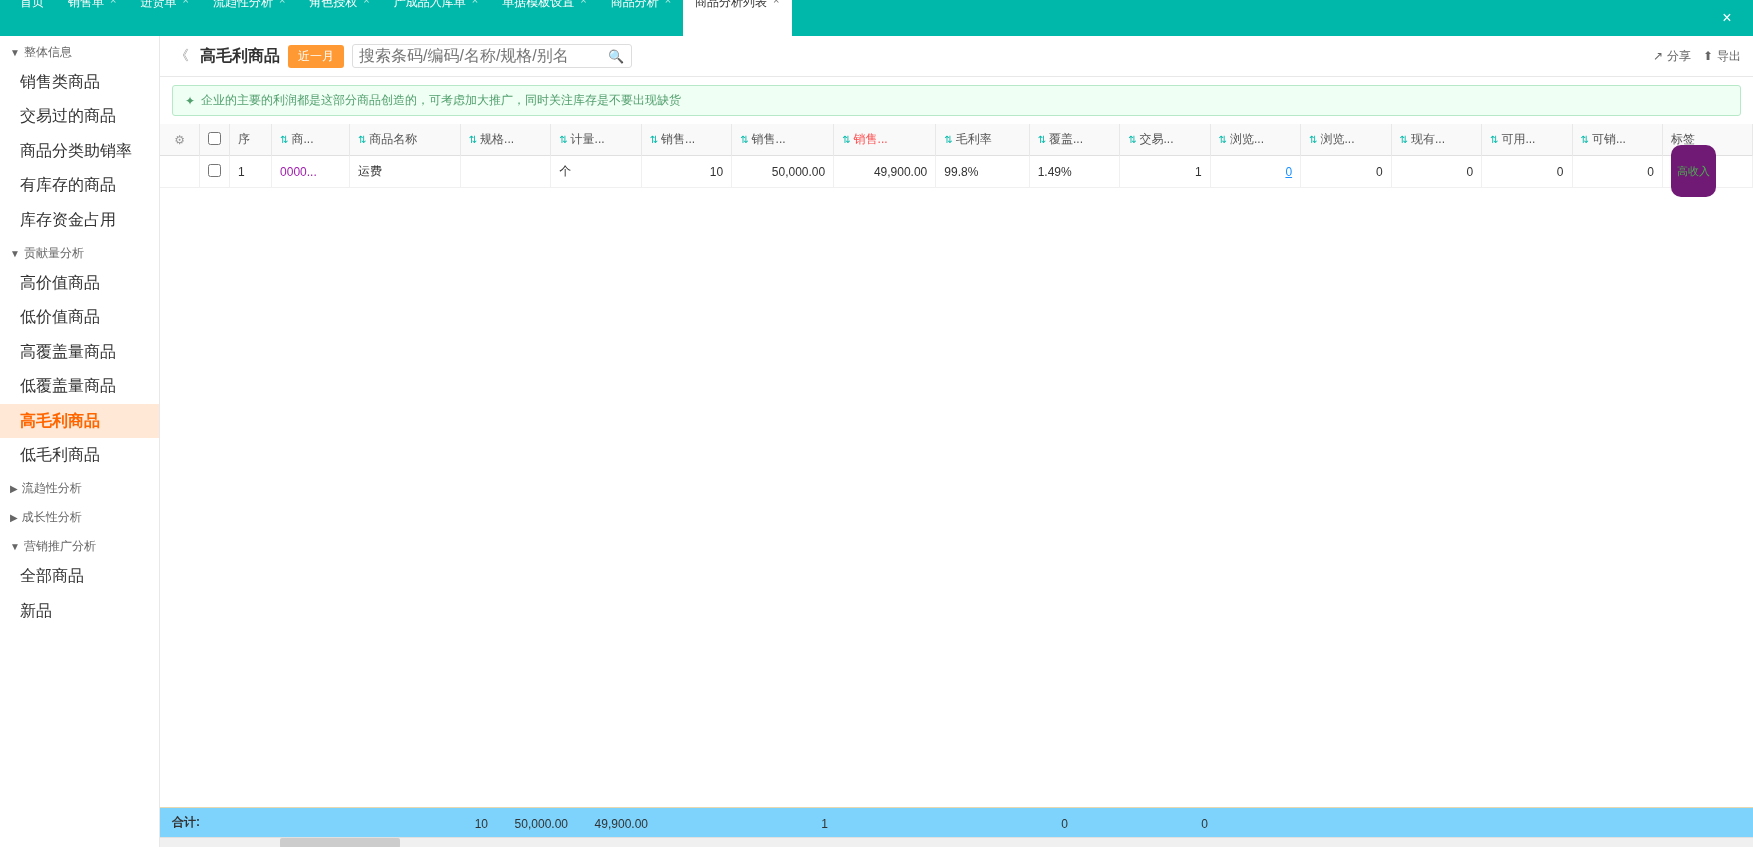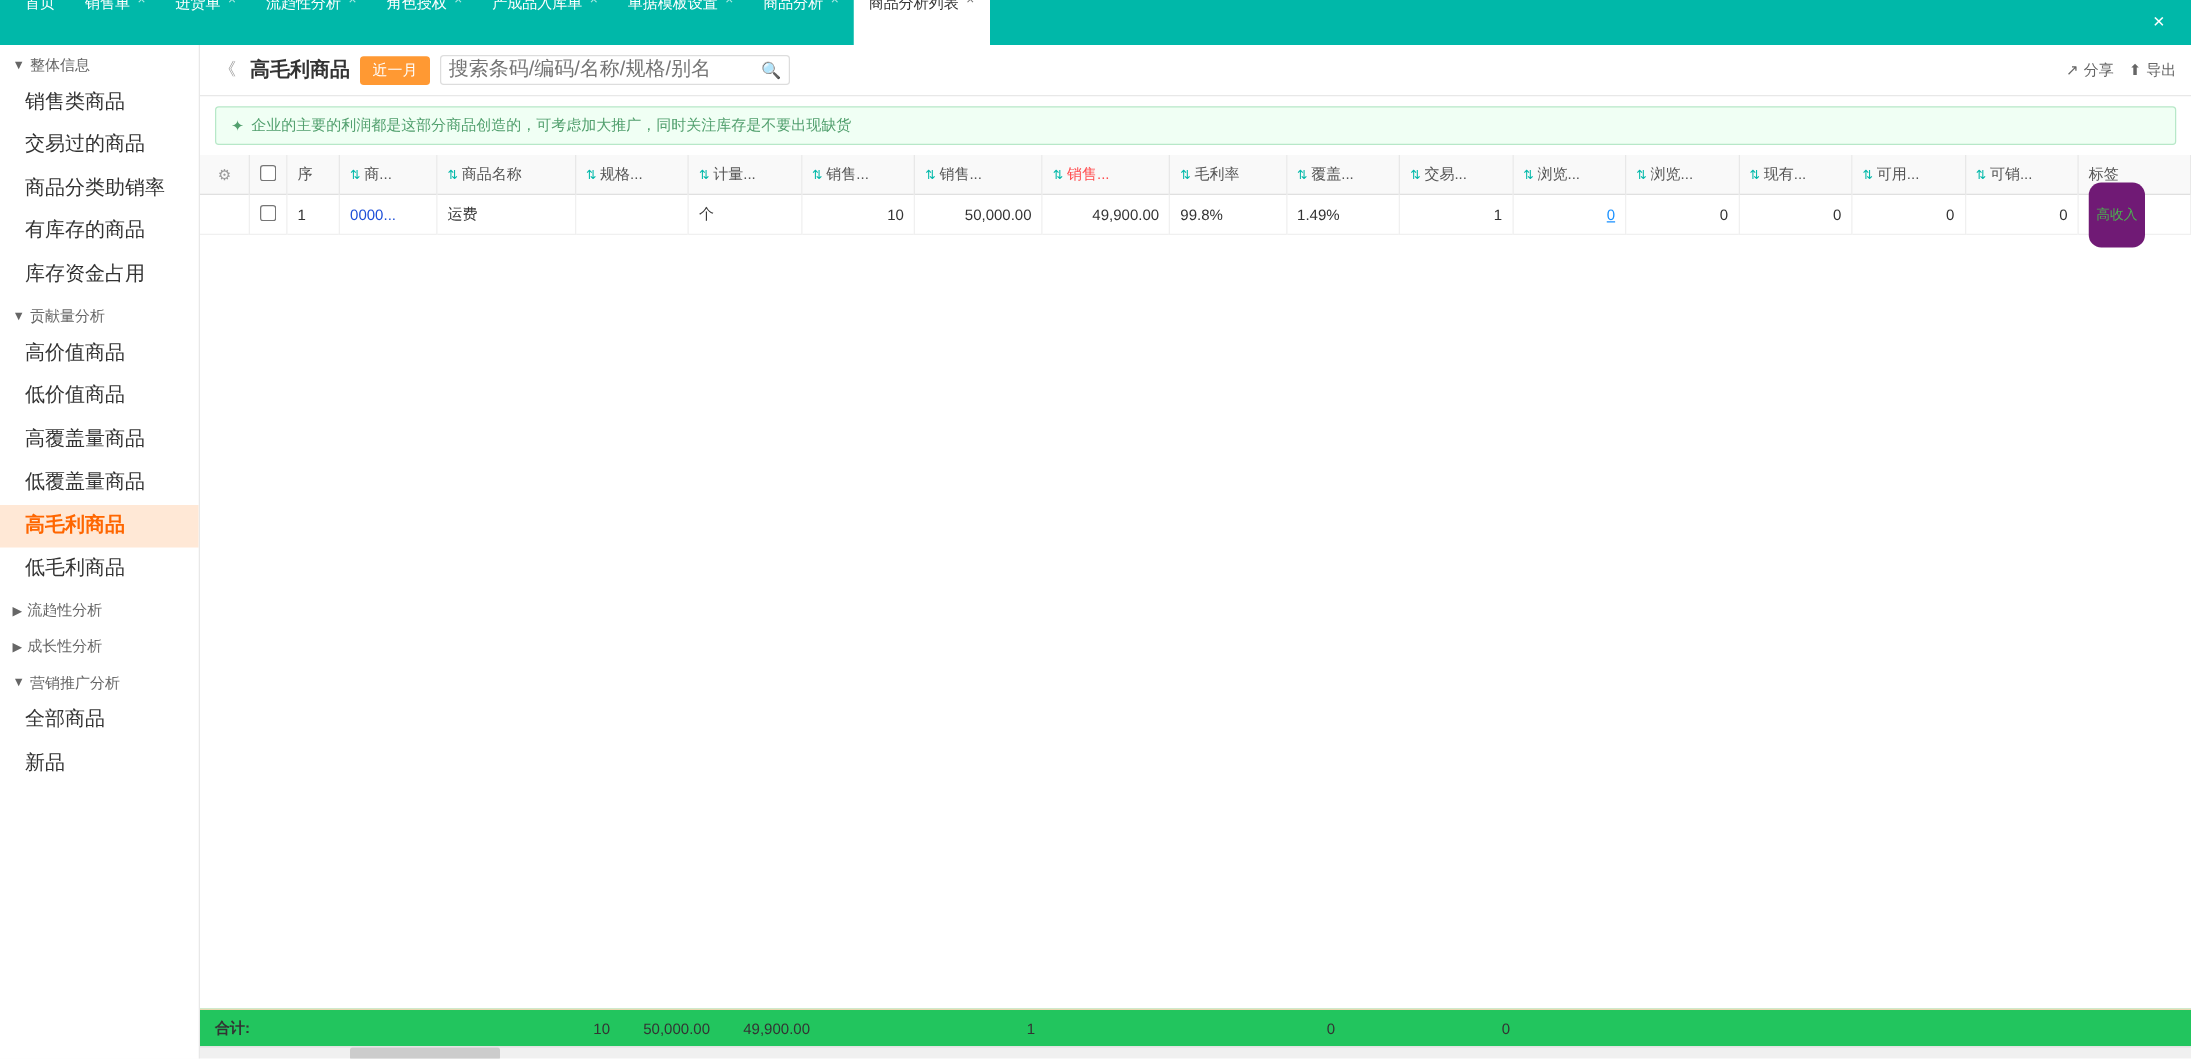--- a/index.html
+++ b/index.html
@@ -216,25 +216,25 @@
       padding: 20px 6px;
       border-radius: 10px;
       font-size: 11px;
     }
     .link-cell { color: #1890ff; text-decoration: underline; cursor: pointer; }
     .checkbox-col { width: 30px; text-align: center; }
     .num-col { text-align: right; }
 
     
     .table-footer {
-      background: #22c55e;
+      background: #7dd3fc;
       border-top: 1px solid #e8d8b0;
       padding: 6px 12px;
       display: flex;
-      align-items: center;
+      align-items: flex-end;
       flex-shrink: 0;
       font-size: 12px;
       color: #333;
       margin-top: 38px;
     }
     .footer-label { margin-right: 20px; font-weight: bold; }
     .footer-cells {
       display: flex;
       gap: 0;
     }
@@ -403,21 +403,21 @@
             <th>标签</th>
           </tr>
         </thead>
         <tbody>
           <tr>
             <td class="gear-cell"></td>
             <td class="checkbox-col">
               <input type="checkbox" style="">
             </td>
             <td>1</td>
-            <td style="color:#1d4ed8; cursor:pointer;">0000...</td>
+            <td style="color:#a21caf; cursor:pointer;">0000...</td>
             <td>运费</td>
             <td></td>
             <td>个</td>
             <td class="num-col">10</td>
             <td class="num-col">50,000.00</td>
             <td class="num-col">49,900.00</td>
             <td>99.8%</td>
             <td>1.49%</td>
             <td class="num-col">1</td>
             <td class="num-col link-cell">0</td>

